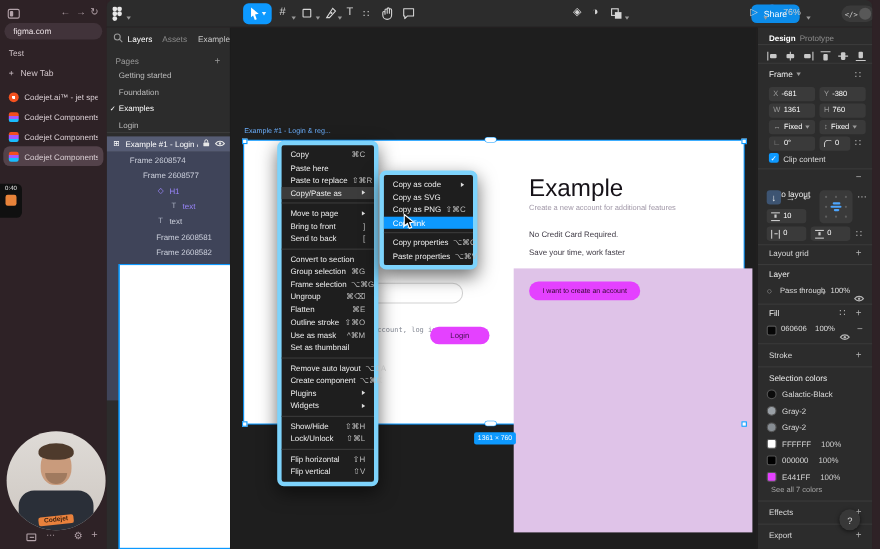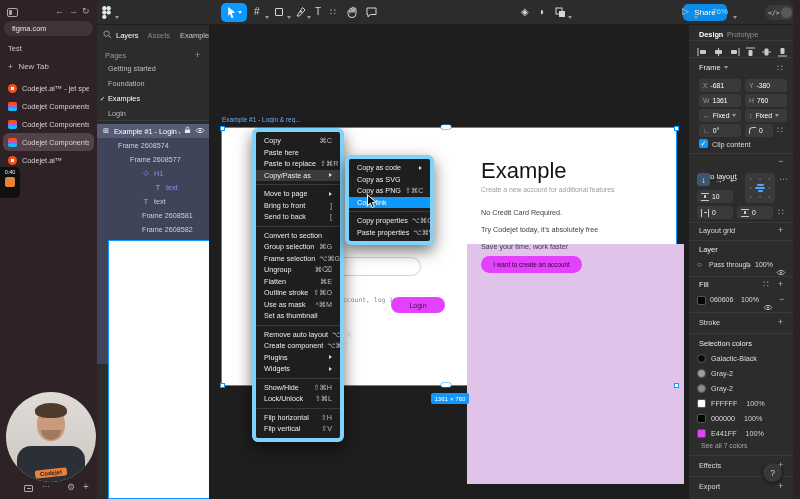--- a/index.html
+++ b/index.html
@@ -165,26 +165,20 @@
           <div class="tcol">
             <div class="tlabel">Codejet Components –...</div>
           </div>
         </div>
         <div class="btab sel">
           <span class="tico figma"></span>
           <div class="tcol">
             <div class="tlabel">Codejet Components (...</div>
           </div>
         </div>
-        <div class="btab">
-          <span class="tico codejet"></span>
-          <div class="tcol">
-            <div class="tlabel">Codejet.ai™</div>
-          </div>
-        </div>
       </div>
     <div class="recbadge">
       <span class="rectime">0:40</span>
       <span class="recsq"></span>
     </div>
     <div class="cam">
       <div class="shirt"></div>
       <div class="head"></div>
       <div class="hair"></div>
       <div class="beard"></div>
@@ -377,21 +371,20 @@
     <div class="framelabel">Example #1 - Login &amp; reg...</div>
     <div class="frame">
       <div class="pink"></div>
       <div style="position:absolute;left:78px;top:129px;width:121px;height:19px;border:1px solid #d2d2d2;border-radius:10px;background:#fff"></div>
       <div style="position:absolute;left:121px;top:168px;font-size:6.4px;color:#868b96;font-family:'DejaVu Sans Mono',monospace">ccount, log in.</div>
       <div style="position:absolute;left:169px;top:169px;width:54px;height:16px;border-radius:8px;background:#e441ff;display:flex;align-items:center;justify-content:center;font-size:7px;color:#43104e">Login</div>
       <div style="position:absolute;left:259px;top:30px;font-size:22px;font-weight:500;color:#161218">Example</div>
       <div style="position:absolute;left:259px;top:58px;font-size:6.8px;color:#a198a8">Create a new account for additional features</div>
       <div style="position:absolute;left:259px;top:76px;font-size:7.2px;color:#3f3a45;line-height:17px" id="hero-lines">
           <div class="hline">No Credit Card Required.</div>
-          <div class="hline">Try Codejet today, it's absolutely free</div>
           <div class="hline">Save your time, work faster</div>
         </div>
       <div style="position:absolute;left:259px;top:128px;width:101px;height:17px;border-radius:9px;background:#e441ff;display:flex;align-items:center;justify-content:center;font-size:6.4px;color:#30062e">I want to create an account</div>
     </div>
     <div class="hndl" style="left:9.5px;top:100.5px"></div>
     <div class="hndl" style="left:463.5px;top:100.5px"></div>
     <div class="hndl" style="left:9.5px;top:357.5px"></div>
     <div class="hndl" style="left:463.5px;top:357.5px"></div>
     <div class="hbar" style="left:231px;top:100px"></div>
     <div class="hbar" style="left:231px;top:358px"></div>

